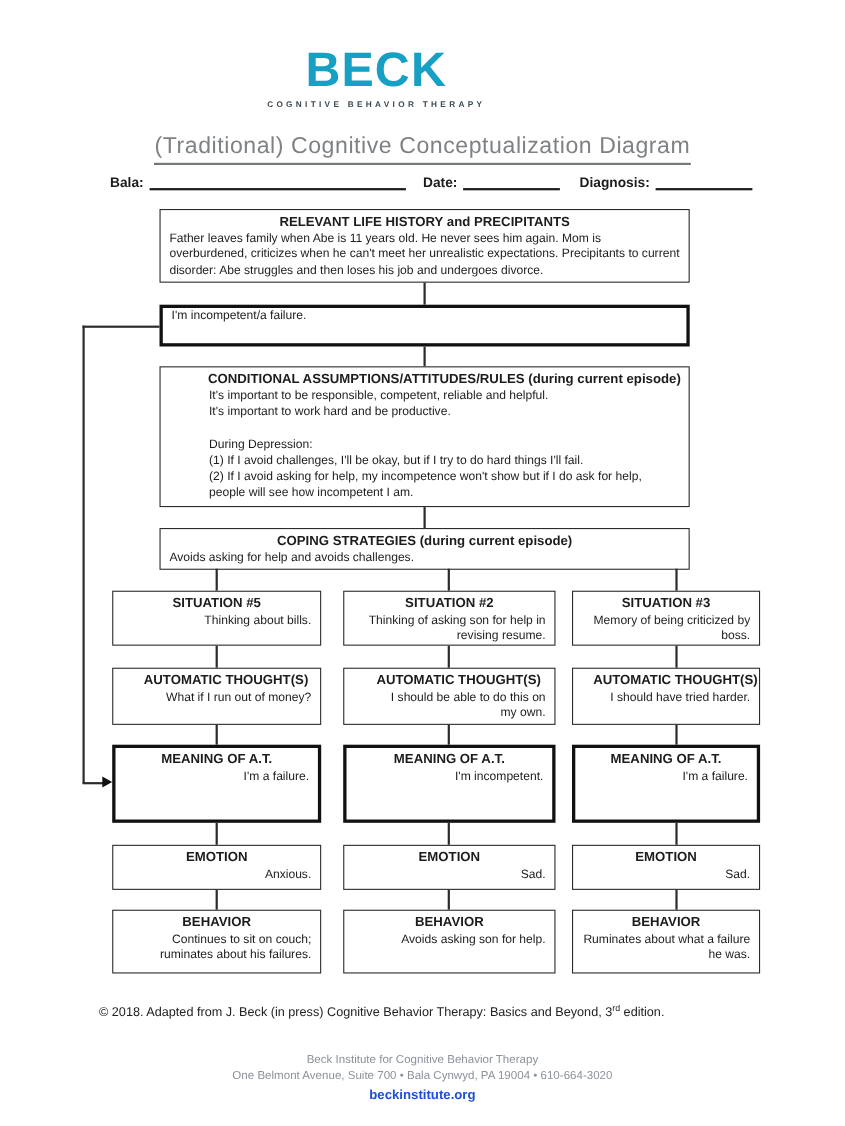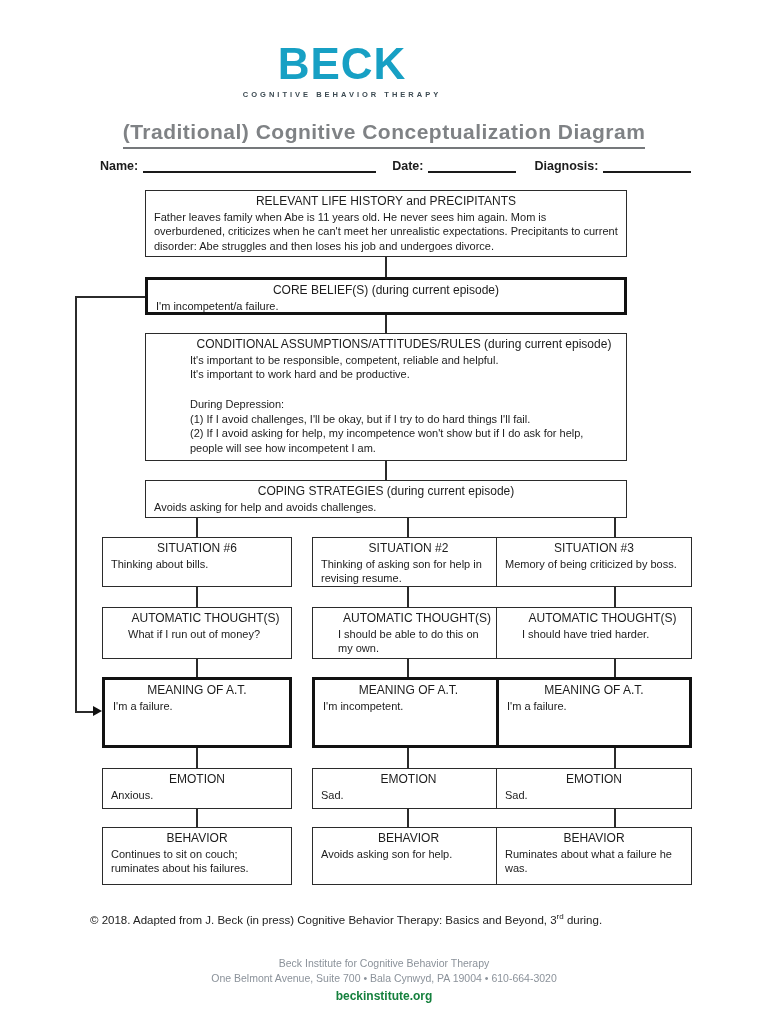--- a/index.html
+++ b/index.html
@@ -13,118 +13,117 @@
   .logo { position:absolute; top:42px; left:0; width:684px; text-align:center; }
   .logo-text {
     font-size:44px; font-weight:800; letter-spacing:1px; line-height:1;
     color:#17a0c4;
   }
   .logo-tagline {
     margin-top:4px; font-size:7.5px; font-weight:bold; letter-spacing:3px;
     color:#3c4a52;
   }
   
-  .title { position:absolute; top:110px; left:0; width:768px; text-align:center; font-weight:bold; }
+  .title { position:absolute; top:110px; left:0; width:768px; text-align:center; font-weight:normal; }
   .title-inner {
     display:inline-block; font-size:21px; letter-spacing:0.5px; color:#7f8285;
     border-bottom:2px solid #75787b; padding-bottom:3px;
   }
   
   .form-row {
     position:absolute; top:153px; left:100px; width:600px; height:20px;
     display:flex; align-items:flex-end; font-size:12.5px; font-weight:bold;
   }
   .blank { display:inline-block; border-bottom:2px solid #1a1a1a; height:15px; margin-left:5px; }
   .blank-name { width:233px; margin-right:16px; }
   .blank-date { width:88px; margin-right:18px; }
   .blank-diag { width:88px; }
   
   .box { position:absolute; border:1.5px solid #2b2b2b; background:#fff; }
   .box.thick { border:3px solid #111; }
-  .bt { font-weight:normal; text-align:center; font-size:12px; line-height:1.3; padding-top:3px; }
-  .bb { font-size:11px; line-height:1.34; padding:0 8px; text-align:left; white-space:pre-line; }
+  .bt { font-weight:bold; text-align:center; font-size:12px; line-height:1.3; padding-top:3px; }
+  .bb { font-size:11px; line-height:1.34; padding:0 8px; text-align:right; white-space:pre-line; }
   .bb.left { text-align:left; }
   .main { left:145px; width:482px; }
   .b-relevant   { top:190px; height:67px; }
   .b-core       { top:277px; height:38px; }
   .b-conditional{ top:333px; height:128px;padding-left:36px; }
   .b-coping     { top:480px; height:38px; }
   .c1 { left:102px; width:190px; }
   .c2 { left:312px; width:193px; }
-  .c3 { left:496px; width:196px; }
+  .c3 { left:520px; width:171px; }
   .rs { top:537px; height:50px; }
   .ra { top:607px; height:52px;padding-left:17px; }
   .rm { top:677px; height:71px; }
   .re { top:768px; height:41px; }
   .rb { top:827px; height:58px; }
   
   .vl { position:absolute; width:1.5px; background:#2b2b2b; }
   .hl { position:absolute; height:1.5px; background:#2b2b2b; }
   .arrowhead {
     position:absolute; width:0; height:0;
     border-top:5.5px solid transparent; border-bottom:5.5px solid transparent;
     border-left:9px solid #111;
   }
   
   .copyright { position:absolute; top:912px; left:90px; font-size:11.5px; color:#222; }
   .copyright sup { font-size:8px; }
   .footer { position:absolute; top:956px; left:0; width:768px; text-align:center; }
   .footer-org, .footer-address { font-size:10.5px; color:#8b929a; line-height:1.45; }
-  .footer-link { display:inline-block; margin-top:2px; font-size:12px; font-weight:bold; color:#15803d; cursor:pointer; text-decoration:none; }
+  .footer-link { display:inline-block; margin-top:2px; font-size:12px; font-weight:bold; color:#1d4ed8; cursor:pointer; text-decoration:none; }
 </style>
 </head>
 <body>
 
 <div class="page">
 
   <header class="logo">
     <div class="logo-text">BECK</div>
     <div class="logo-tagline">COGNITIVE BEHAVIOR THERAPY</div>
   </header>
 
   <h1 class="title">
     <span class="title-inner">(Traditional) Cognitive Conceptualization Diagram</span>
   </h1>
 
   <div class="form-row">
-    <span>Name:</span>
+    <span>Bala:</span>
     <span class="blank blank-name"></span>
     <span>Date:</span>
     <span class="blank blank-date"></span>
     <span>Diagnosis:</span>
     <span class="blank blank-diag"></span>
   </div>
 
   <div class="box main b-relevant">
     <div class="bt">RELEVANT LIFE HISTORY and PRECIPITANTS</div>
     <div class="bb left">Father leaves family when Abe is 11 years old. He never sees him again. Mom is overburdened, criticizes when he can't meet her unrealistic expectations. Precipitants to current disorder: Abe struggles and then loses his job and undergoes divorce.</div>
   </div>
 
   <div class="box thick main b-core">
-    <div class="bt">CORE BELIEF(S) (during current episode)</div>
     <div class="bb left">I'm incompetent/a failure.</div>
   </div>
 
   <div class="box main b-conditional">
     <div class="bt">CONDITIONAL ASSUMPTIONS/ATTITUDES/RULES (during current episode)</div>
     <div class="bb left">It's important to be responsible, competent, reliable and helpful.
 It's important to work hard and be productive.
 
 During Depression:
 (1) If I avoid challenges, I'll be okay, but if I try to do hard things I'll fail.
 (2) If I avoid asking for help, my incompetence won't show but if I do ask for help, people will see how incompetent I am.</div>
   </div>
 
   <div class="box main b-coping">
     <div class="bt">COPING STRATEGIES (during current episode)</div>
     <div class="bb left">Avoids asking for help and avoids challenges.</div>
   </div>
 
   <div class="box c1 rs">
-    <div class="bt">SITUATION #6</div>
+    <div class="bt">SITUATION #5</div>
     <div class="bb">Thinking about bills.</div>
   </div>
   <div class="box c1 ra">
     <div class="bt">AUTOMATIC THOUGHT(S)</div>
     <div class="bb">What if I run out of money?</div>
   </div>
   <div class="box thick c1 rm">
     <div class="bt">MEANING OF A.T.</div>
     <div class="bb">I'm a failure.</div>
   </div>
@@ -201,21 +200,21 @@
   <div class="vl" style="left:614px;top:659px;height:18px"></div>
   <div class="vl" style="left:614px;top:748px;height:20px"></div>
   <div class="vl" style="left:614px;top:809px;height:18px"></div>
 
   <div class="hl" style="left:75px;top:296px;width:70px"></div>
   <div class="vl" style="left:75px;top:296px;height:416px"></div>
   <div class="hl" style="left:75px;top:711px;width:19px"></div>
   <div class="arrowhead" style="left:93px;top:706px"></div>
 
   <div class="copyright">
-    <span>© 2018. Adapted from J. Beck (in press) Cognitive Behavior Therapy: Basics and Beyond, 3</span><sup>rd</sup><span> during.</span>
+    <span>© 2018. Adapted from J. Beck (in press) Cognitive Behavior Therapy: Basics and Beyond, 3</span><sup>rd</sup><span> edition.</span>
   </div>
 
   <footer class="footer">
     <div class="footer-org">Beck Institute for Cognitive Behavior Therapy</div>
     <div class="footer-address">One Belmont Avenue, Suite 700 • Bala Cynwyd, PA 19004 • 610-664-3020</div>
     <a class="footer-link">beckinstitute.org</a>
   </footer>
 
 </div>
 

